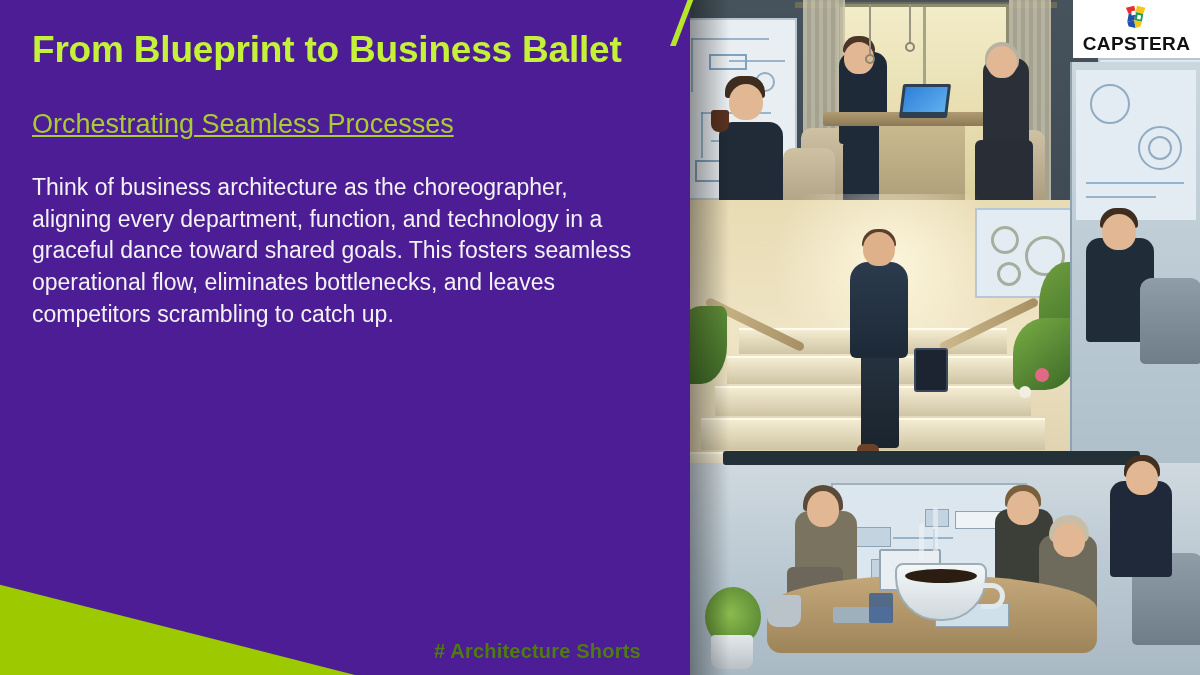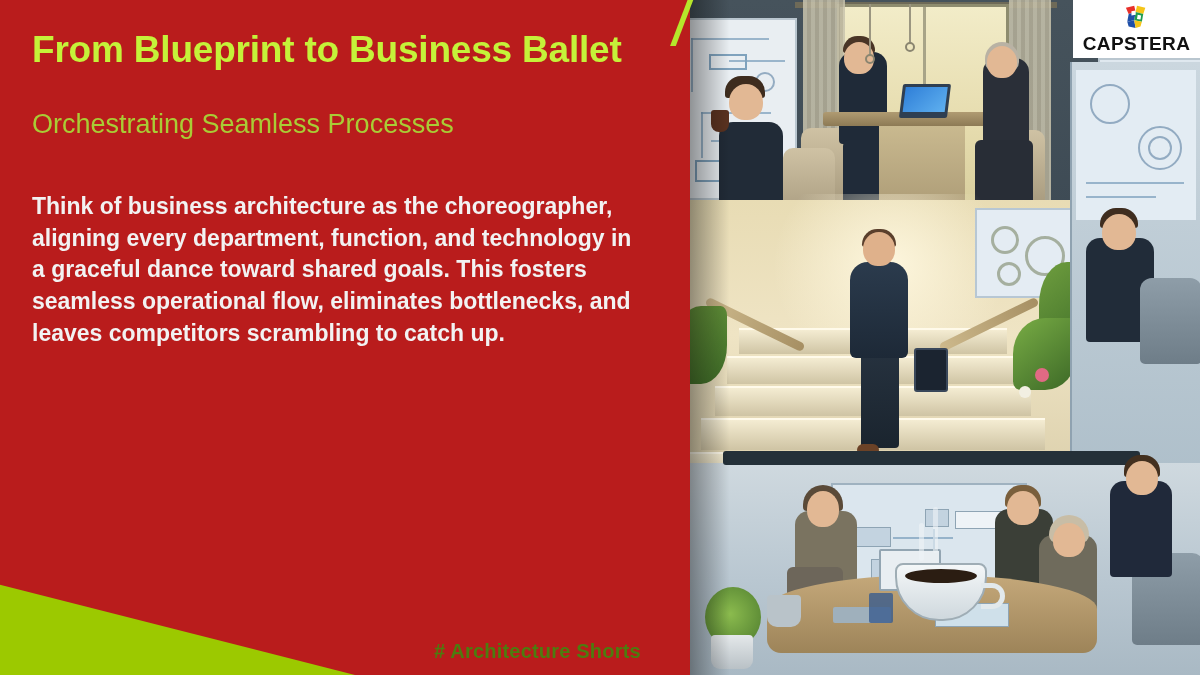--- a/index.html
+++ b/index.html
@@ -10,38 +10,39 @@
     position:relative;
     width:1200px; height:675px;
     background:#000;
     overflow:hidden;
   }
 
   
   .left-panel {
     position:absolute; left:0; top:0;
     width:690px; height:675px;
-    background:#b91c1c;
+    background:#4c1d95;
     z-index:5;
     overflow:hidden;
   }
   .text-block { position:absolute; left:32px; top:28px; width:600px; }
 
   .title {
     font-size:37px; font-weight:bold; line-height:1.20;
     color:#c5f239; letter-spacing:-0.2px;
   }
   .subtitle {
     margin-top:36px;
     font-size:27px; font-weight:400; line-height:1.2;
     color:#a9cc35;
+    text-decoration:underline;
   }
   .body-text {
-    margin-top:50px;
-    font-size:23px; font-weight:700; line-height:1.38;
+    margin-top:31px;
+    font-size:23px; font-weight:400; line-height:1.38;
     color:#f2f2f2;
   }
 
   
   .green-wedge {
     position:absolute; left:0; bottom:0;
     width:355px; height:110px;
     background:#9cc900;
     clip-path:polygon(0 18%, 100% 100%, 0 100%);
     z-index:6;

